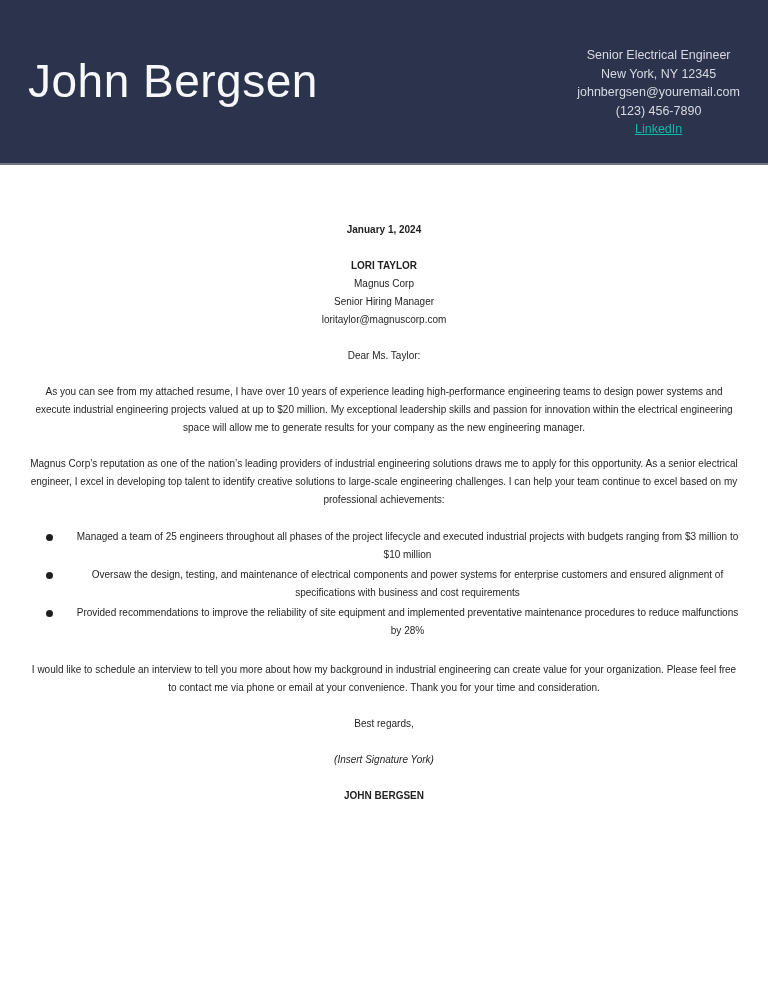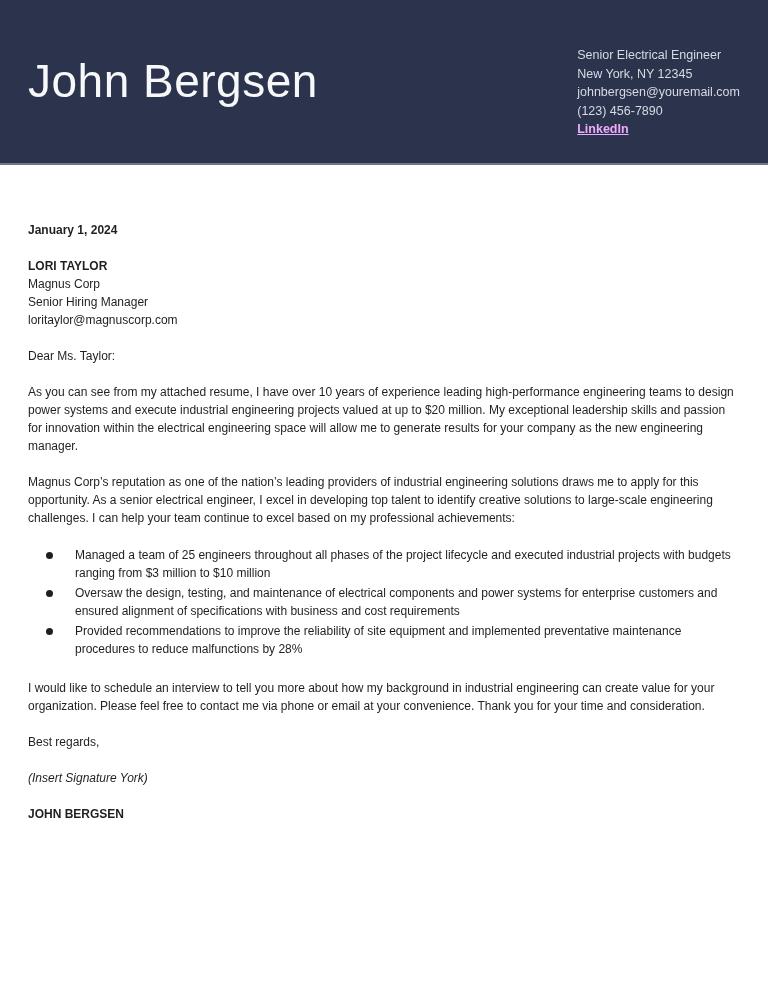--- a/index.html
+++ b/index.html
@@ -29,39 +29,39 @@
     padding: 0 28px;
   }
   .header-name {
     font-size: 46px;
     font-weight: 300;
     letter-spacing: 0.5px;
     color: #f7f8fa;
     line-height: 1.1;
   }
   .header-contact {
-    text-align: left;
+    text-align: center;
     font-size: 12.5px;
     line-height: 18.5px;
     color: #d7dae2;
     position: relative;
     top: 11px;
   }
   .header-contact a.linkedin-link {
-    color: #f0abfc;
+    color: #14b8a6;
     text-decoration: underline;
     cursor: pointer;
-    font-weight: bold;
   }
 
   
   .letter {
     padding: 38px 28px 0 28px;
-    font-size: 12px;
+    font-size: 10px;
     line-height: 18px;
+    text-align: center;
   }
   .letter p { margin: 18px 0; }
   .letter .block { margin: 18px 0; }
   .letter .line { line-height: 18px; }
   .bold { font-weight: bold; margin-top: 11px; }
   .italic { font-style: italic; }
 
   ul.achievements {
     list-style: none;
     margin: 19px 0 21px 0;

